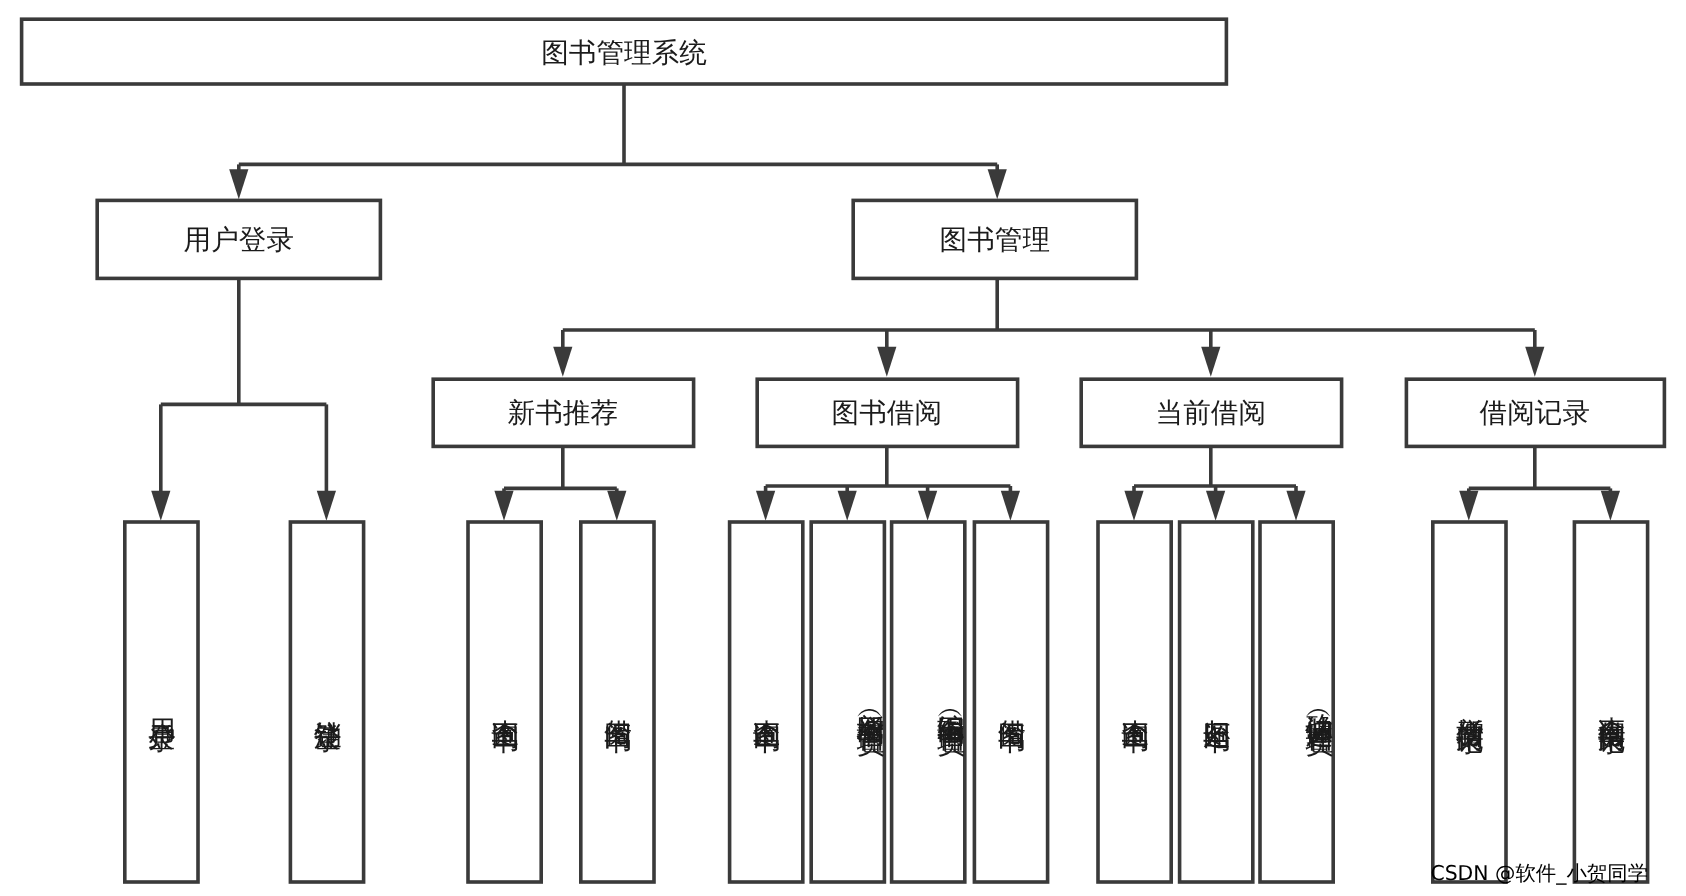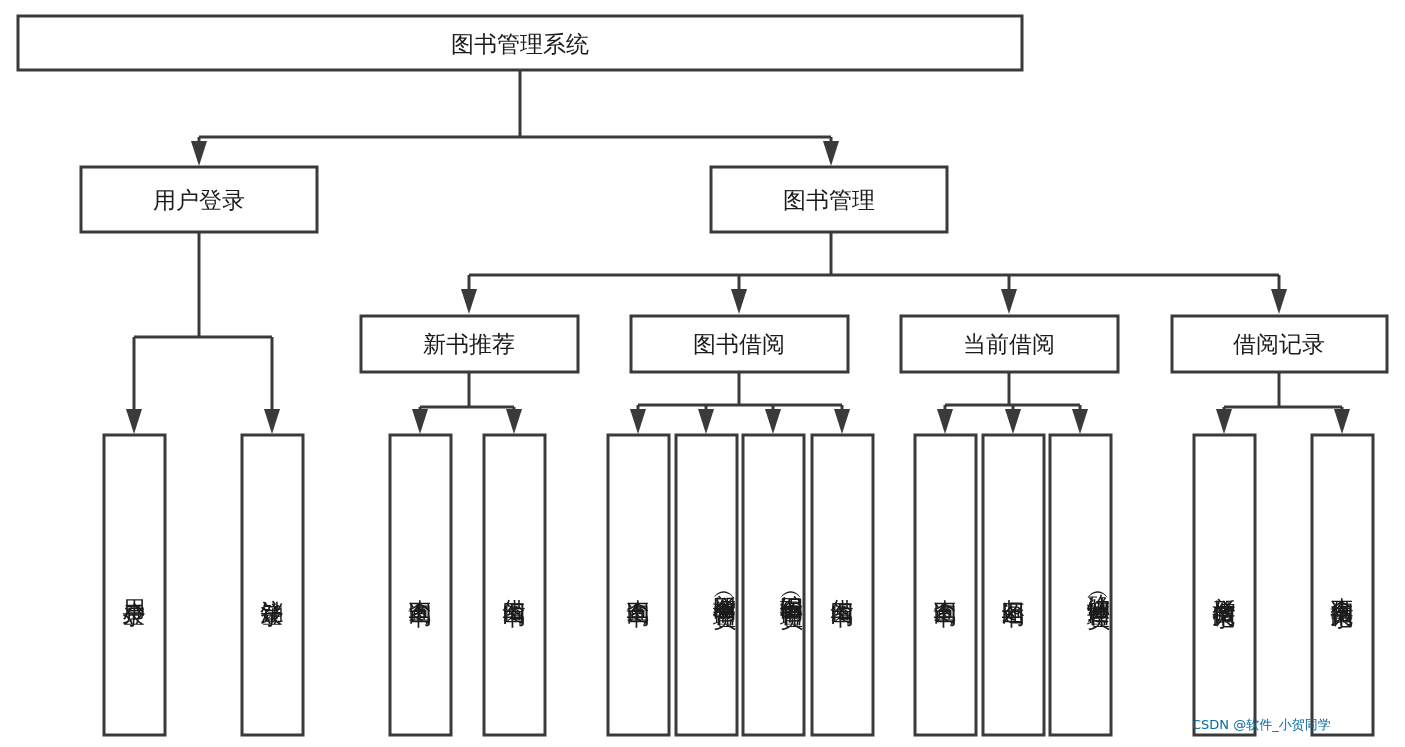--- a/index.html
+++ b/index.html
@@ -61,22 +61,22 @@
     display: flex;
     align-items: center;
     justify-content: center;
     text-align: center;
     white-space: nowrap;
     pointer-events: none;
   }
   .watermark {
     position: absolute;
     font-family: "DejaVu Sans", "Liberation Sans", sans-serif;
-    font-size: 13px;
-    color: #0369a1;
+    font-size: 17px;
+    color: #000000;
     white-space: nowrap;
   }
 </style>
 </head>
 <body>
 
 <div id="diagram-root">
 
   <svg class="diagram-canvas" viewBox="0 0 1405 747" xmlns="http://www.w3.org/2000/svg">
 

